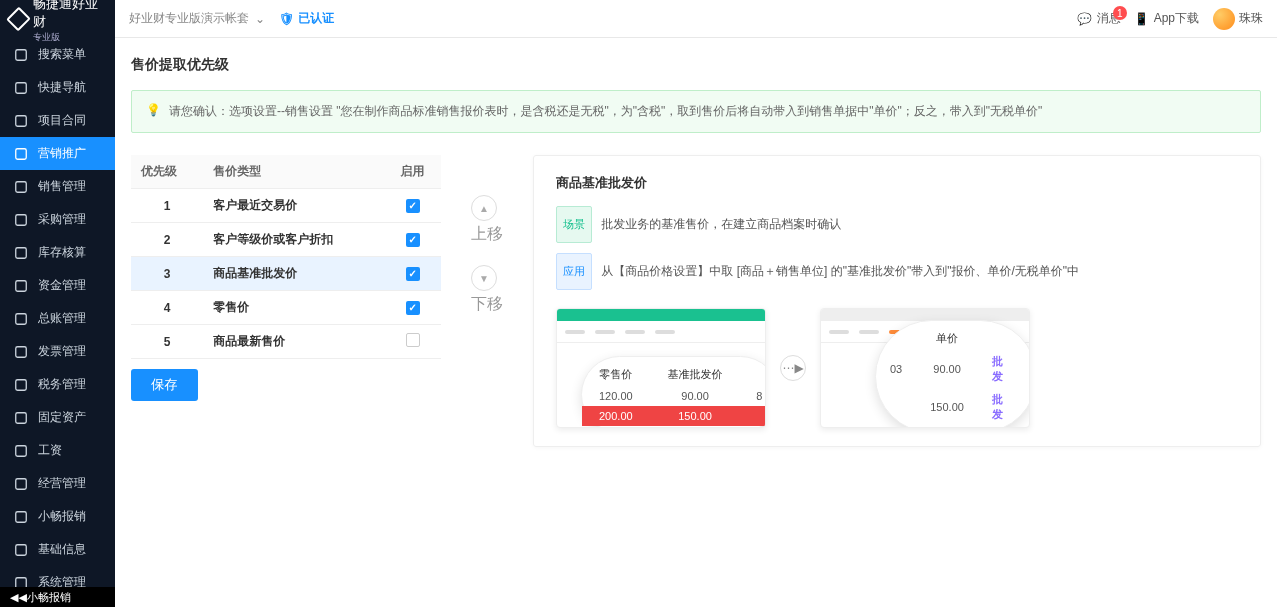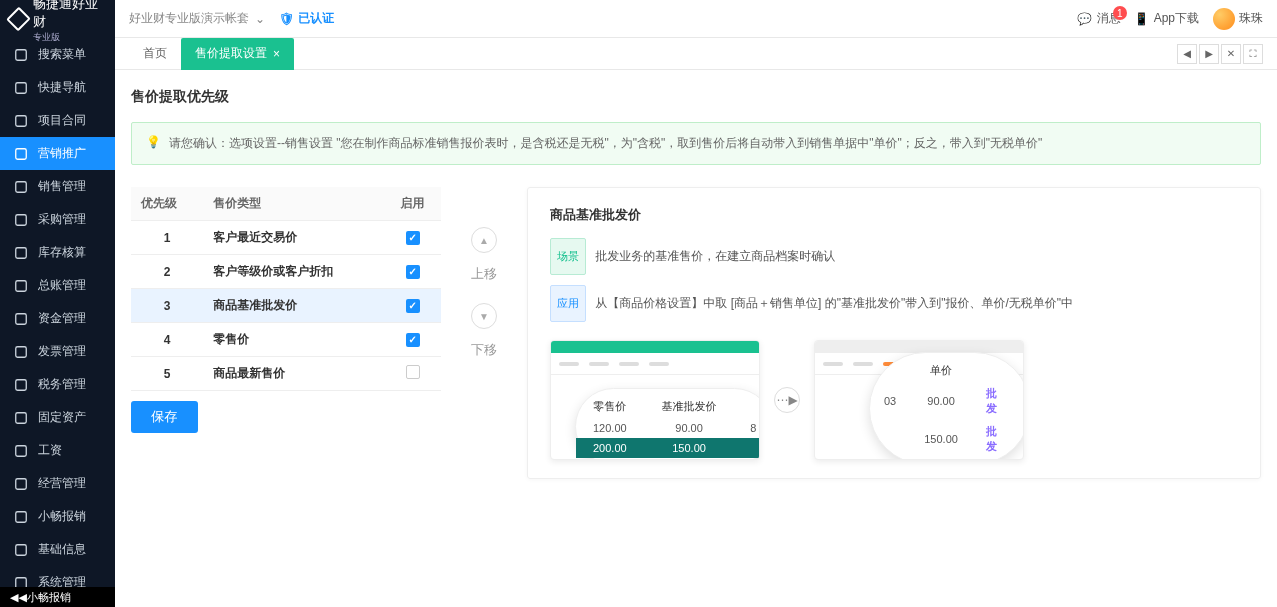--- a/index.html
+++ b/index.html
@@ -34,38 +34,38 @@
   .left-col{width:310px}
   table.prio{width:100%;border-collapse:collapse;background:#fff}
   table.prio th,table.prio td{border-bottom:1px solid #eee;padding:8px 10px;text-align:left;font-weight:bold}
   table.prio thead th{background:#fafafa;color:#666}
   table.prio td.c{text-align:center}
   table.prio tr.sel td{background:#e9f3ff}
   .chk{width:14px;height:14px;background:#1890ff;border-radius:2px;display:inline-flex;align-items:center;justify-content:center;color:#fff;font-size:10px}
   .chk.off{background:#fff;border:1px solid #ccc}
   .move-col{display:flex;flex-direction:column;gap:20px;padding-top:40px}
   .move-btn{width:26px;height:26px;border:1px solid #ddd;border-radius:50%;background:#fff;display:flex;align-items:center;justify-content:center;color:#aaa;cursor:pointer;font-size:10px}
-  .move-lbl{font-size:13px;color:#999;text-align:center;margin-top:12px}
+  .move-lbl{font-size:16px;color:#999;text-align:center;margin-top:3px}
   .save-btn{margin-top:10px;background:#1890ff;color:#fff;border:none;padding:7px 20px;border-radius:3px;cursor:pointer}
   .right-card{flex:1;border:1px solid #eee;border-radius:3px;padding:18px 22px;box-shadow:0 1px 4px rgba(0,0,0,.04)}
   .rc-title{font-size:13px;font-weight:600;margin-bottom:14px}
   .tag{display:inline-block;padding:10px 6px;border-radius:2px;font-size:11px;margin-right:6px}
   .tag.green{background:#e6f9f0;color:#1ac190;border:1px solid #b7ebd4}
   .tag.blue{background:#e9f3ff;color:#1890ff;border:1px solid #c5dfff}
   .desc-line{margin-bottom:10px;color:#555}
   .preview{display:flex;align-items:center;gap:14px;margin-top:18px}
   .mini{width:210px;height:120px;background:#fff;border:1px solid #eee;border-radius:4px;position:relative;box-shadow:0 2px 6px rgba(0,0,0,.08);overflow:hidden}
   .mini-head{height:12px;background:#1ac190}
   .mini-toolbar{height:22px;border-bottom:1px solid #eee;display:flex;align-items:center;padding:0 8px;gap:10px}
   .mini-toolbar span{width:20px;height:4px;background:#ddd;border-radius:2px}
   .zoom{position:absolute;bottom:-6px;left:24px;right:-14px;background:#fff;border:1px solid #eee;border-radius:60px;padding:6px 0;box-shadow:0 4px 12px rgba(0,0,0,.12)}
   .zoom table{width:100%;border-collapse:collapse;font-size:11px}
   .zoom td,.zoom th{padding:4px 14px;text-align:center;color:#555}
   .zoom thead th{font-weight:normal;color:#333}
-  .zoom tr.hl td{background:#0f766e;color:#fff}
+  .zoom tr.hl td{background:#ef4444;color:#fff}
   .arrow-mid{width:26px;height:26px;border:1px solid #ddd;border-radius:50%;display:flex;align-items:center;justify-content:center;color:#888}
   .mini2 .zoom{left:54px;right:-8px}
   .flag{color:#8a6dff;font-weight:600}
   svg{display:block}
   </style>
 </head>
 <body>
 
 <div class="app">
   <aside class="sidebar">
@@ -132,29 +132,29 @@
             </svg>
           </span>
           <span>库存核算</span>
         </div>
         <div class="nav-item">
           <span class="ico">
             <svg viewBox="0 0 16 16">
               <rect x="2" y="2" width="12" height="12" fill="none" stroke="currentColor" stroke-width="1.5" rx="2"></rect>
             </svg>
           </span>
+          <span>资金管理</span>
+        </div>
+        <div class="nav-item">
+          <span class="ico">
+            <svg viewBox="0 0 16 16">
+              <rect x="2" y="2" width="12" height="12" fill="none" stroke="currentColor" stroke-width="1.5" rx="2"></rect>
+            </svg>
+          </span>
           <span>总账管理</span>
-        </div>
-        <div class="nav-item">
-          <span class="ico">
-            <svg viewBox="0 0 16 16">
-              <rect x="2" y="2" width="12" height="12" fill="none" stroke="currentColor" stroke-width="1.5" rx="2"></rect>
-            </svg>
-          </span>
-          <span>资金管理</span>
         </div>
         <div class="nav-item">
           <span class="ico">
             <svg viewBox="0 0 16 16">
               <rect x="2" y="2" width="12" height="12" fill="none" stroke="currentColor" stroke-width="1.5" rx="2"></rect>
             </svg>
           </span>
           <span>发票管理</span>
         </div>
         <div class="nav-item">
@@ -239,37 +239,20 @@
       <div class="top-btn">
         <span>📱</span>
         <span>App下载</span>
       </div>
       <div class="top-btn">
         <span class="avatar"></span>
         <span>珠珠</span>
       </div>
     </div>
 
-    <div class="tabs">
-      <div id="tabs-host" style="display: flex;">
-          <div class="tab">
-            <span>首页</span>
-          </div>
-          <div class="tab active">
-            <span>售价提取设置</span>
-            <span class="close">×</span>
-          </div>
-        </div>
-      <div class="tab-ctrl">
-        <button>◀</button>
-        <button>▶</button>
-        <button>✕</button>
-        <button>⛶</button>
-      </div>
-    </div>
 
     <div class="content">
       <div class="page-title">售价提取优先级</div>
       <div class="info-banner">
         <span>💡</span>
         <span>请您确认：选项设置--销售设置 "您在制作商品标准销售报价表时，是含税还是无税"，为"含税"，取到售价后将自动带入到销售单据中"单价"；反之，带入到"无税单价"</span>
       </div>
 
       <div class="cols">
         <div class="left-col">

